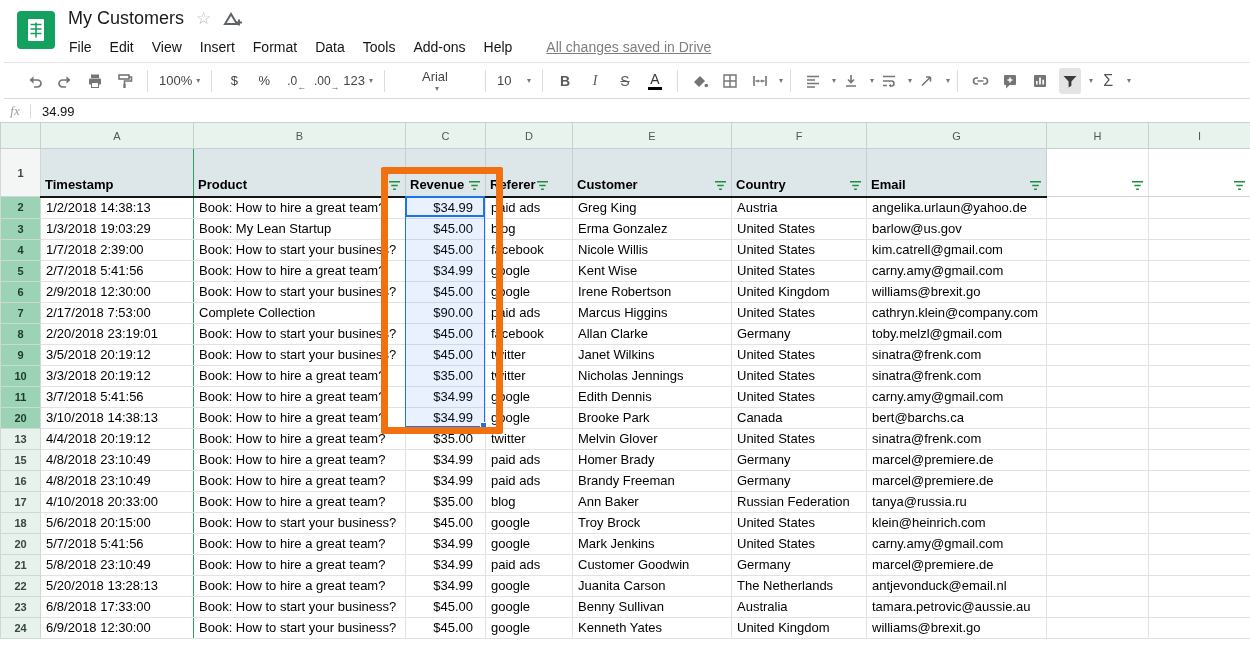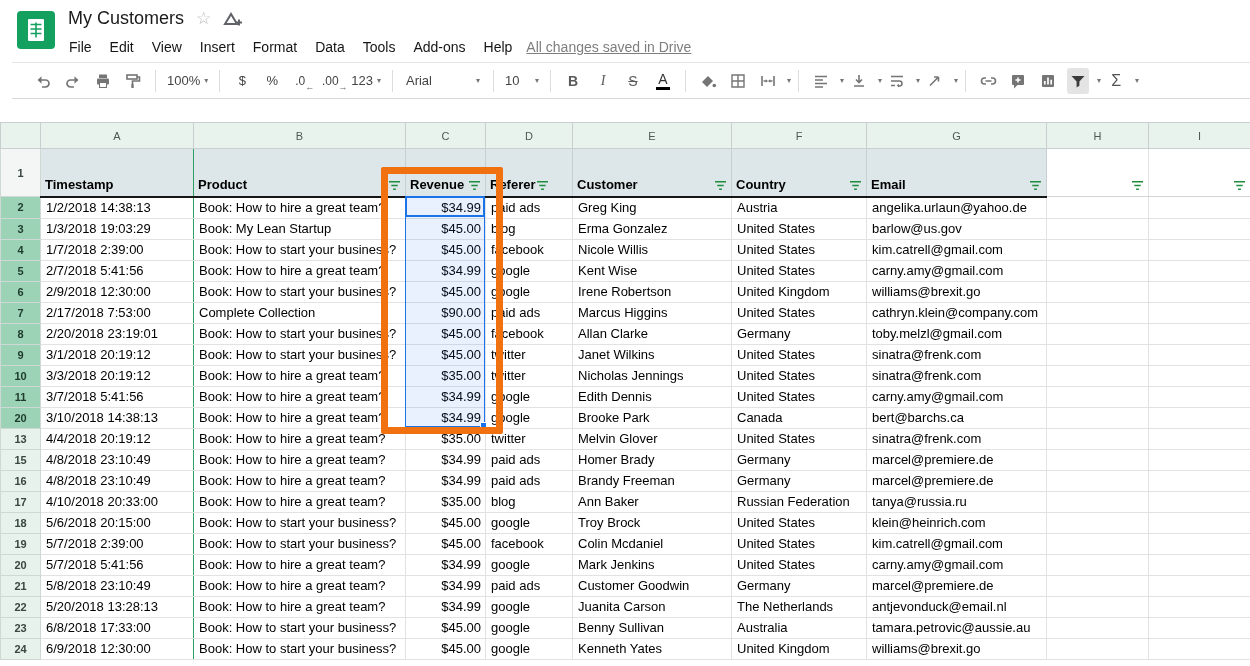--- a/index.html
+++ b/index.html
@@ -8,33 +8,33 @@
   .app{position:relative;width:1250px;height:542px;}
 
   
   .titlebar{position:absolute;top:0;left:0;right:0;height:62px;background:#fff;}
   .logo{position:absolute;left:17px;top:11px;width:38px;height:38px;}
   .title-row{position:absolute;left:68px;top:8px;display:flex;align-items:center;gap:12px;}
   .doc-title{font-size:18px;color:#1a1a1a;}
   .star{color:#b9b9b9;font-size:17px;line-height:1;}
   .menu-row{position:absolute;left:60px;top:36px;display:flex;align-items:center;font-size:14px;color:#151515;}
   .menu-item{padding:3px 9px;cursor:default;}
-  .saved{color:#7e7e7e;text-decoration:underline;margin-left:5px;font-size:14px;}
+  .saved{color:#7e7e7e;text-decoration:underline;margin-left:25px;font-size:14px;}
 
   
-  .toolbar{position:absolute;top:62px;left:12px;right:0;height:37px;border-top:1px solid #e5e5e5;
+  .toolbar{position:absolute;top:62px;left:4px;right:0;height:37px;border-top:1px solid #e5e5e5;
            border-bottom:1px solid #d9d9d9;display:flex;align-items:center;padding-left:16px;
            box-sizing:border-box;background:#fff;}
   .tb-btn{height:26px;min-width:22px;display:flex;align-items:center;justify-content:center;
           margin:0 4px;font-size:13px;color:#424242;position:relative;}
   .tb-btn svg{display:block;}
   .tb-sep{width:1px;height:22px;background:#dcdcdc;margin:0 7px;flex:0 0 1px;}
   .tb-caret{font-size:8px;color:#777;margin-left:4px;}
   .tb-text{color:#444;}
-  .tb-font{width:74px;justify-content:space-between;padding:0 2px;}
+  .tb-font{width:74px;justify-content:center;padding:0 2px;flex-direction:column;}
   .bold-b{font-weight:700;font-size:14px;color:#5a5a5a;}
   .ital-i{font-style:italic;font-size:14px;color:#5a5a5a;font-family:"Liberation Serif",serif;}
   .strike-s{text-decoration:line-through;font-size:14px;color:#5a5a5a;}
   .acolor{display:flex;flex-direction:column;align-items:center;line-height:1;color:#333;font-size:14px;}
   .acolor .bar{width:14px;height:3px;background:#000;margin-top:1px;}
   .decbtn{position:relative;font-size:12px;color:#444;padding-right:4px;}
   .decarrow{position:absolute;bottom:-4px;font-size:9px;color:#666;}
   .active-tool{background:#e4e4e4;border-radius:3px;}
   .sigma{font-size:16px;color:#555;}
 
@@ -60,21 +60,21 @@
   td.gutter.hg{background:#f4f6f5;height:48px;}
   tr.hrow td{height:48px;}
   td.hcell{background:#dde6e9;border:1px solid #c6d0d4;border-bottom:2px solid #161616;
            vertical-align:bottom;padding:0;}
   td.hcell.plain{background:#fff;border:1px solid #e2e2e2;border-bottom:1px solid #d4d4d4;}
   .hc{display:flex;height:100%;align-items:flex-end;padding:0 4px 4px 4px;box-sizing:border-box;}
   .hlabel{font-weight:700;font-size:13px;color:#000;}
   .ficon{margin-bottom:1px;flex:0 0 auto;}
   td.cell{border:1px solid #e2e2e2;font-size:13px;color:#000;padding:0 5px;height:21px;
           background:#fff;line-height:20px;}
-  td.cell.num{text-align:right;padding-right:4px;}
+  td.cell.num{text-align:right;padding-right:12px;}
   td.greenR{border-right:1px solid #2f9e63;}
 
   
   .ovl{position:absolute;pointer-events:none;box-sizing:border-box;}
   #sel-fill{background:rgba(26,115,232,0.10);z-index:5;}
   #sel-border{border:1px solid #1a73e8;z-index:6;}
   #active-cell{border:2px solid #1a73e8;z-index:7;}
   #fill-handle{width:7px;height:7px;background:#1a73e8;border:1px solid #fff;z-index:8;}
   #annotation{left:381px;top:167px;width:122px;height:267px;border:7px solid #F1700F;
               border-radius:2px;z-index:9;}
@@ -246,20 +246,25 @@
           <path d="M2.5 4h13l-5.1 5.6v4.2l-2.8 1.7V9.6z" fill="#3c3c3c"></path>
         </svg>
     </span>
     <span class="tb-caret">▾</span>
     <span class="tb-btn">
         <span class="sigma">Σ</span>
       </span>
     <span class="tb-caret">▾</span>
   </div>
 
+  <div class="formula-bar">
+    <span class="fx">fx</span>
+    <span class="fb-sep"></span>
+    <span class="fb-value">34.99</span>
+  </div>
 
   <table id="sheet">
       <colgroup>
         <col style="width:40px">
         <col style="width:153px">
         <col style="width:212px">
         <col style="width:80px">
         <col style="width:87px">
         <col style="width:159px">
         <col style="width:135px">
@@ -429,21 +434,21 @@
           <td class="cell num">$45.00</td>
           <td class="cell">facebook</td>
           <td class="cell">Allan Clarke</td>
           <td class="cell">Germany</td>
           <td class="cell">toby.melzl@gmail.com</td>
           <td class="cell"></td>
           <td class="cell"></td>
         </tr>
         <tr>
           <td class="gutter gsel">9</td>
-          <td class="cell greenR">3/1/2018 20:19:12</td>
+          <td class="cell greenR">3/5/2018 20:19:12</td>
           <td class="cell">Book: How to start your business?</td>
           <td class="cell num">$45.00</td>
           <td class="cell">twitter</td>
           <td class="cell">Janet Wilkins</td>
           <td class="cell">United States</td>
           <td class="cell">sinatra@frenk.com</td>
           <td class="cell"></td>
           <td class="cell"></td>
         </tr>
         <tr>
@@ -536,32 +541,20 @@
           <td class="cell">Book: How to start your business?</td>
           <td class="cell num">$45.00</td>
           <td class="cell">google</td>
           <td class="cell">Troy Brock</td>
           <td class="cell">United States</td>
           <td class="cell">klein@heinrich.com</td>
           <td class="cell"></td>
           <td class="cell"></td>
         </tr>
         <tr>
-          <td class="gutter">19</td>
-          <td class="cell greenR">5/7/2018 2:39:00</td>
-          <td class="cell">Book: How to start your business?</td>
-          <td class="cell num">$45.00</td>
-          <td class="cell">facebook</td>
-          <td class="cell">Colin Mcdaniel</td>
-          <td class="cell">United States</td>
-          <td class="cell">kim.catrell@gmail.com</td>
-          <td class="cell"></td>
-          <td class="cell"></td>
-        </tr>
-        <tr>
           <td class="gutter">20</td>
           <td class="cell greenR">5/7/2018 5:41:56</td>
           <td class="cell">Book: How to hire a great team?</td>
           <td class="cell num">$34.99</td>
           <td class="cell">google</td>
           <td class="cell">Mark Jenkins</td>
           <td class="cell">United States</td>
           <td class="cell">carny.amy@gmail.com</td>
           <td class="cell"></td>
           <td class="cell"></td>

